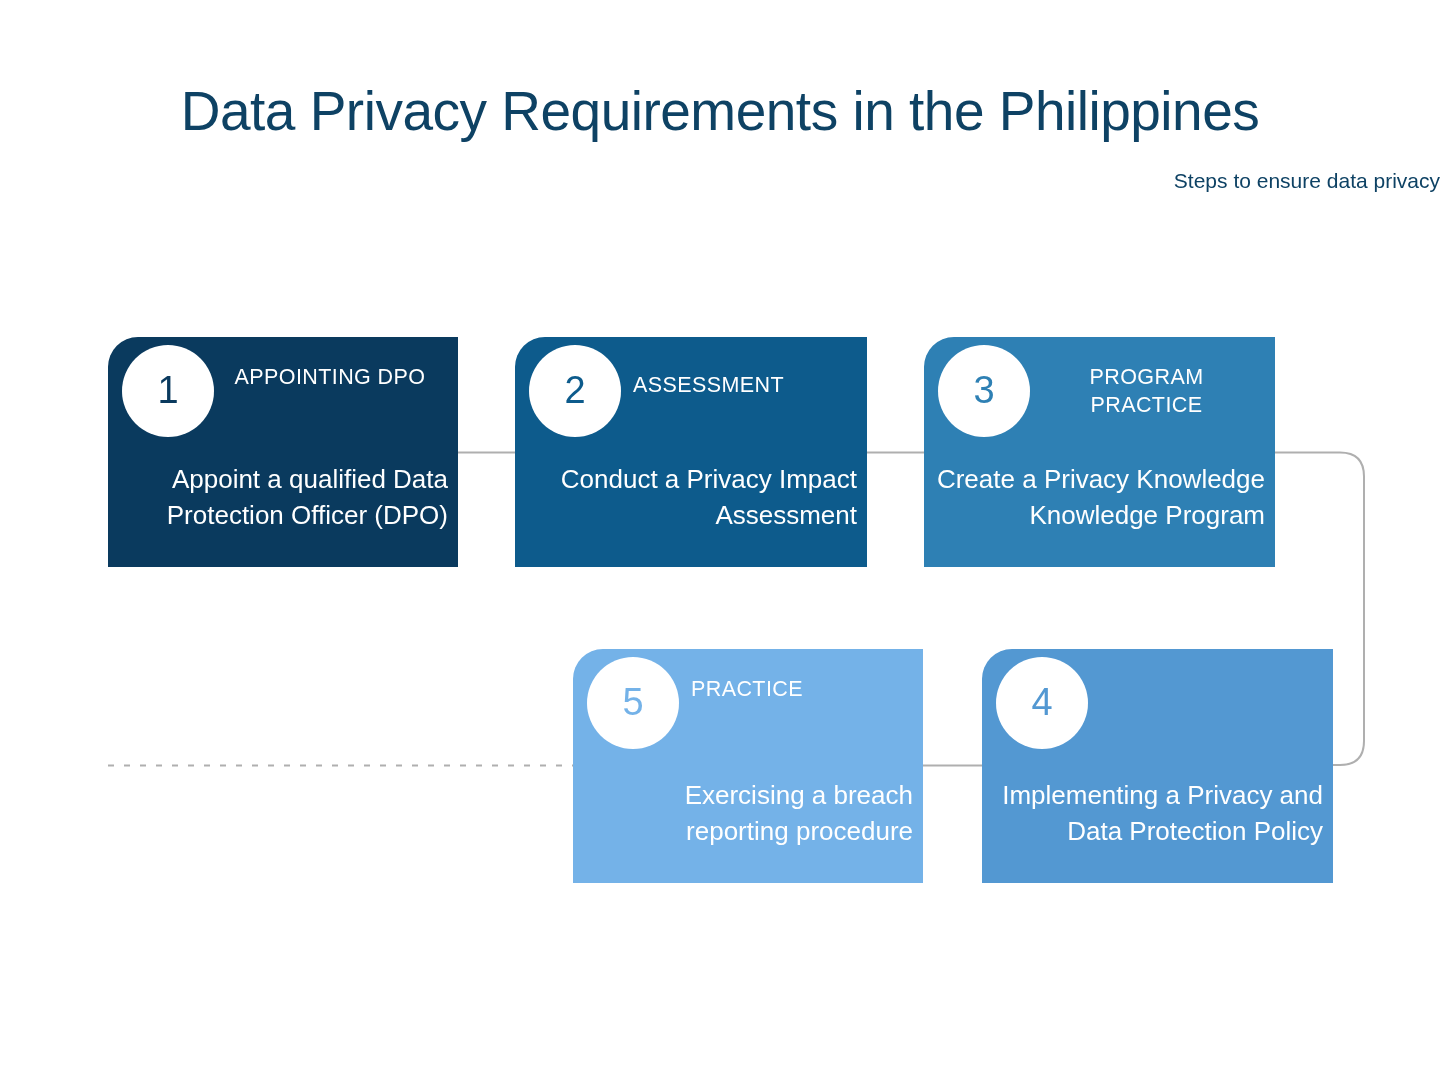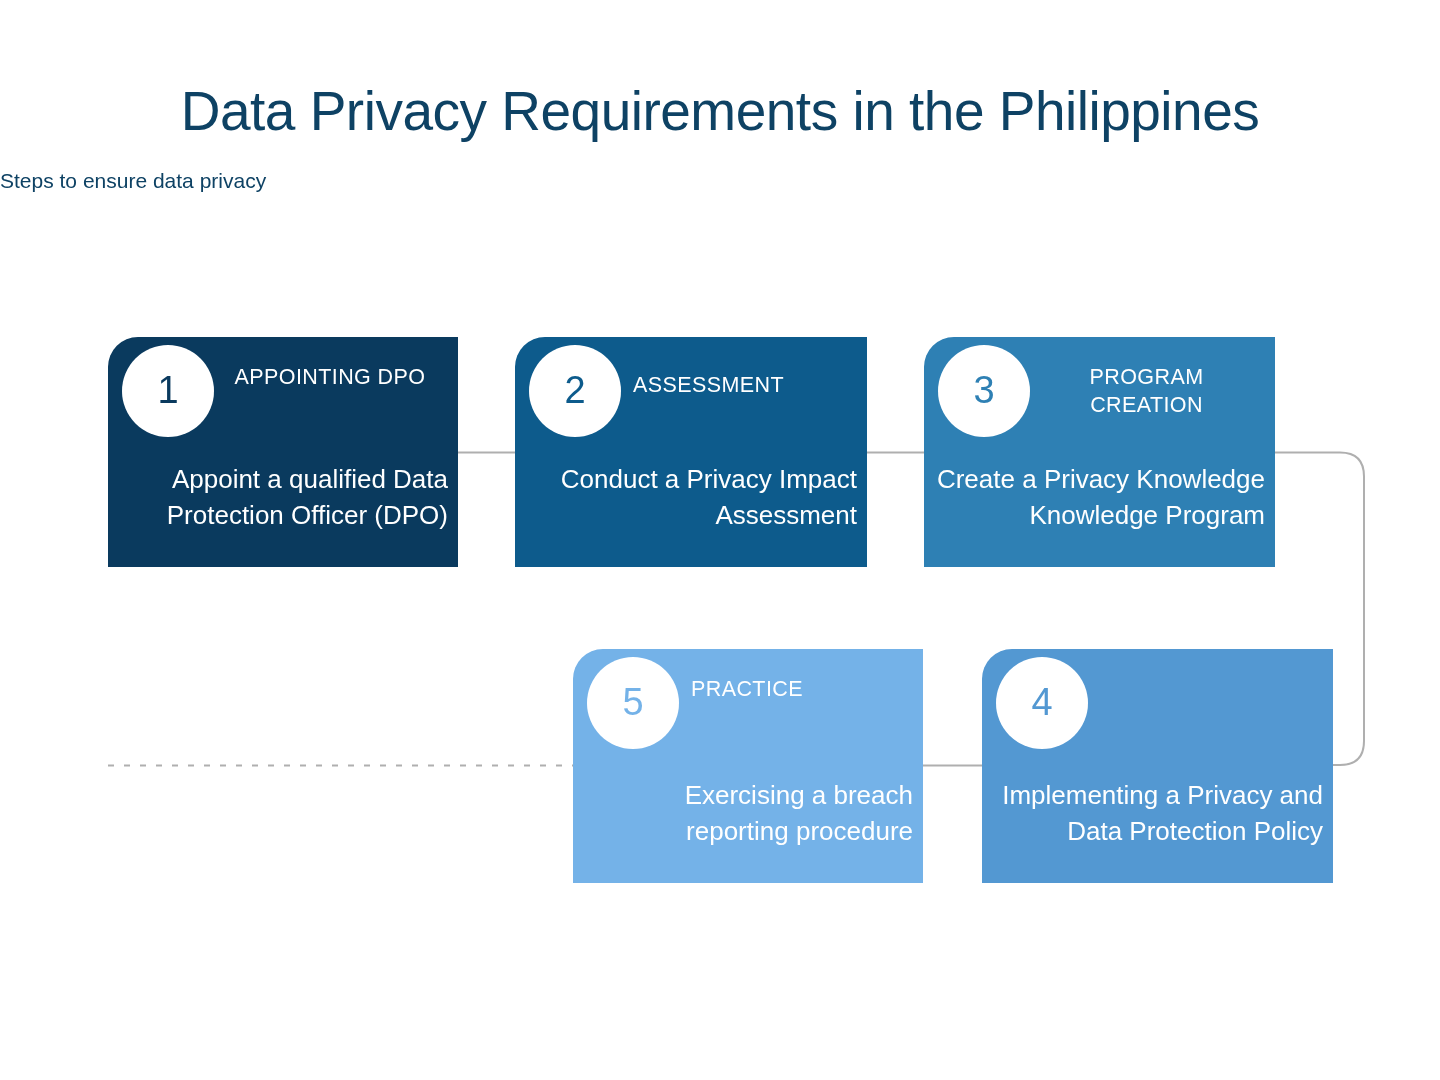--- a/index.html
+++ b/index.html
@@ -33,21 +33,21 @@
     letter-spacing: -0.5px;
     color: #0E4264;
     line-height: 1.15;
     white-space: nowrap;
   }
   .subtitle {
     position: absolute;
     left: 0;
     top: 168px;
     width: 1440px;
-    text-align: left;
+    text-align: right;
     font-size: 21px;
     font-weight: 400;
     color: #0E4264;
     line-height: 1.2;
   }
 
   
   .connectors {
     position: absolute;
     left: 0;
@@ -157,21 +157,21 @@
 
   <div class="card" id="card-2" style="background: rgb(13, 91, 140);">
     <div class="card-title">ASSESSMENT</div>
     <div class="card-desc">Conduct a Privacy Impact Assessment</div>
     <div class="bubble">
       <span style="color: rgb(13, 91, 140);">2</span>
     </div>
   </div>
 
   <div class="card" id="card-3" style="background: rgb(46, 128, 180);">
-    <div class="card-title two-line">PROGRAM CREATION</div>
+    <div class="card-title two-line">PROGRAM PRACTICE</div>
     <div class="card-desc">Create a Privacy Knowledge Knowledge Program</div>
     <div class="bubble">
       <span style="color: rgb(46, 128, 180);">3</span>
     </div>
   </div>
 
   <div class="card" id="card-5" style="background: rgb(116, 178, 232);">
     <div class="card-title">PRACTICE</div>
     <div class="card-desc">Exercising a breach reporting procedure</div>
     <div class="bubble">

